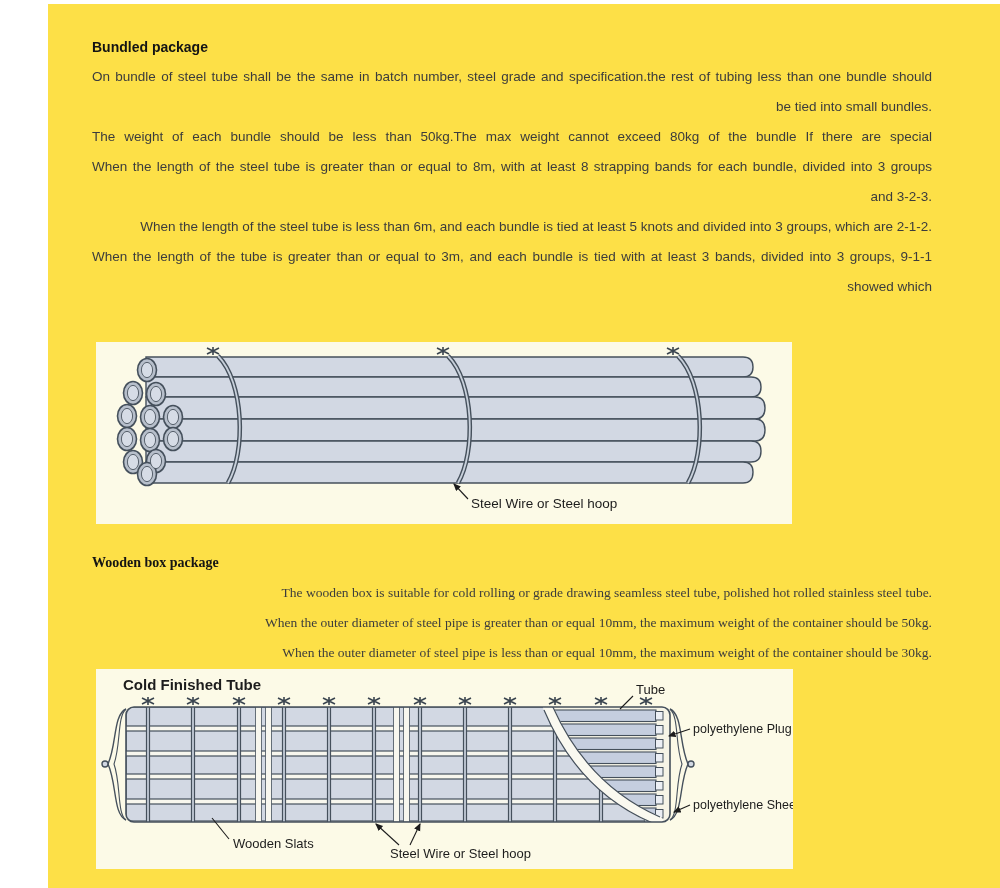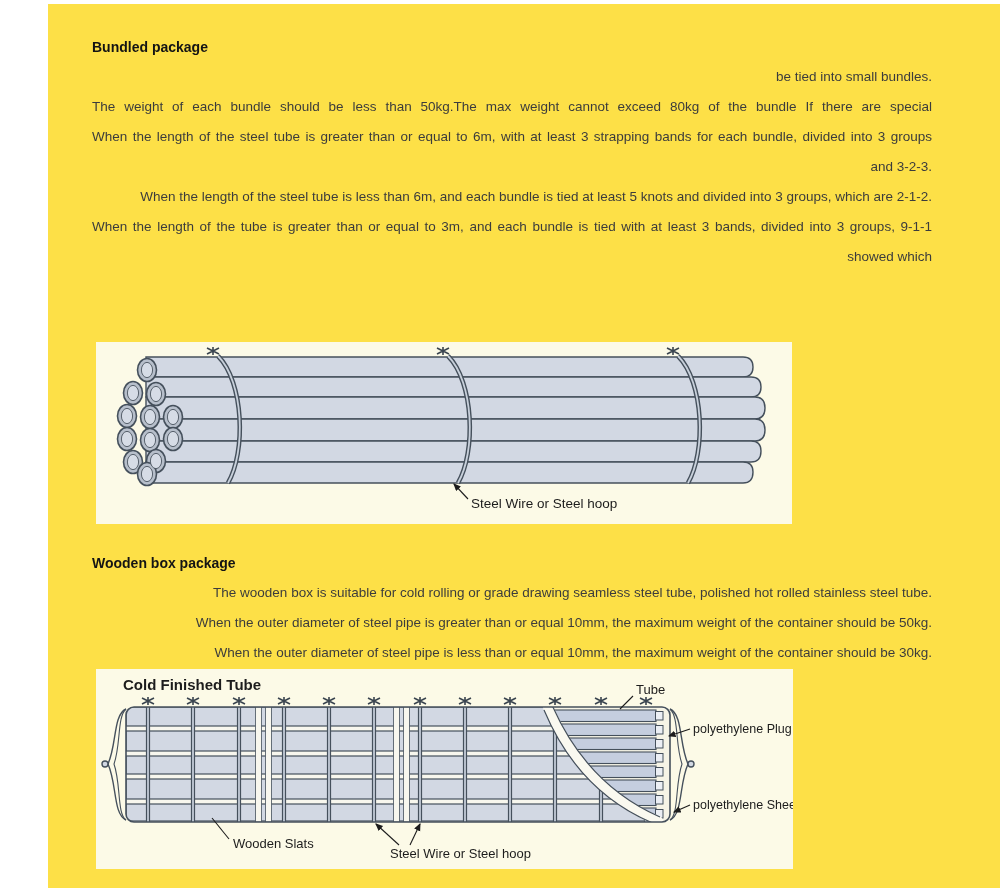--- a/index.html
+++ b/index.html
@@ -14,23 +14,24 @@
   .fig{position:absolute;}
   svg text{font-family:"Liberation Sans","DejaVu Sans",sans-serif;fill:#1c1c1c;}
 </style>
 </head>
 <body>
 
 <div class="page">
 
   <div class="tblock" style="top:28px;">
     <div class="h">Bundled package</div>
+    <div class="ln">On bundle of steel tube shall be the same in batch number, steel grade and specification.the rest of tubing less than one bundle should</div>
     <div class="lnl">be tied into small bundles.</div>
     <div class="ln">The weight of each bundle should be less than 50kg.The max weight cannot exceed 80kg of the bundle If there are special</div>
-    <div class="ln">When the length of the steel tube is greater than or equal to 6m, with at least 3 strapping bands for each bundle, divided into 3 groups</div>
+    <div class="ln">When the length of the steel tube is greater than or equal to 8m, with at least 8 strapping bands for each bundle, divided into 3 groups</div>
     <div class="lnl">and 3-2-3.</div>
     <div class="lnl">When the length of the steel tube is less than 6m, and each bundle is tied at least 5 knots and divided into 3 groups, which are 2-1-2.</div>
     <div class="ln">When the length of the tube is greater than or equal to 3m, and each bundle is tied with at least 3 bands, divided into 3 groups, 9-1-1</div>
     <div class="lnl">showed which</div>
   </div>
 
   <svg class="fig" style="left:48px;top:338px;" width="696" height="182" viewBox="0 0 696 182">
     <defs>
       <g id="k1">
         <path d="M-6,-4 L6,2 M6,-4 L-6,2 M0,-5 L0,3" stroke="#3a444f" stroke-width="1.6" fill="none"></path>
@@ -91,21 +92,21 @@
           <ellipse cx="37" cy="120" rx="5.6" ry="7.6"></ellipse>
         <ellipse cx="60" cy="119" rx="5.6" ry="7.6"></ellipse>
           <ellipse cx="51" cy="132" rx="5.6" ry="7.6"></ellipse>
       </g>
     </g>
 
     <line x1="372" y1="157" x2="358" y2="142" stroke="#1c1c1c" stroke-width="1.1" marker-end="url(#arr1)"></line>
     <text x="375" y="166" font-size="13.5">Steel Wire or Steel hoop</text>
   </svg>
 
-  <div class="tblock" style="top:544px;">
+  <div class="tblock" style="top:544px;font-family:Liberation Serif, serif;">
     <div class="h">Wooden box package</div>
     <div class="lnl">The wooden box is suitable for cold rolling or grade drawing seamless steel tube, polished  hot rolled stainless steel tube.</div>
     <div class="lnl">When the outer diameter of steel pipe is greater than or equal 10mm, the maximum weight of the container should be 50kg.</div>
     <div class="lnl">When the outer diameter of steel pipe is less than or equal 10mm, the maximum weight of the container should be 30kg.</div>
   </div>
 
   <svg class="fig" style="left:48px;top:665px;" width="697" height="200" viewBox="0 0 697 200">
     <defs>
       <g id="k2">
         <path d="M-6,-4 L6,2 M6,-4 L-6,2 M0,-5 L0,3" stroke="#3a444f" stroke-width="1.6" fill="none"></path>

